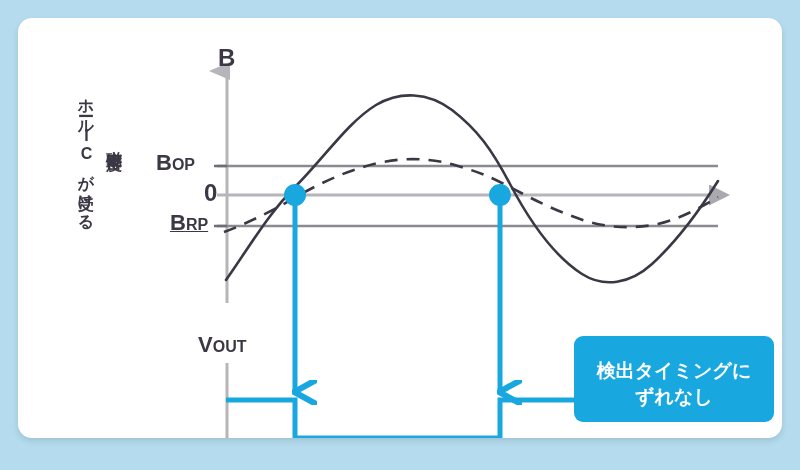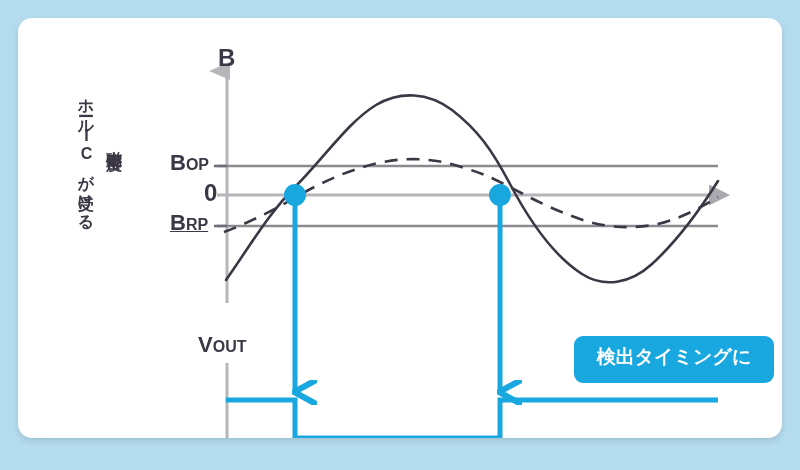--- a/index.html
+++ b/index.html
@@ -45,21 +45,21 @@
     position:absolute;
     color:#3c3744;
     font-weight:bold;
     white-space:nowrap;
     line-height:1;
   }
   .plabel .big{font-size:22px;}
   .plabel .sml{font-size:16px;}
 
   #lbl-B   {left:200px; top:28px;  font-size:24px;}
-  #lbl-BOP {left:152px; top:134px;}
+  #lbl-BOP {left:138px; top:134px;}
   #lbl-0   {left:186px; top:163px; font-size:24px;}
   #lbl-BRP {left:152px; top:194px;text-decoration:underline;}
   #lbl-VOUT{left:180px; top:308px;margin-top:8px;}
 
   
   .logo{
     position:absolute;
     left:20px; top:316px;
     width:124px;height:124px;
     border-radius:50%;
@@ -76,21 +76,21 @@
   .logo .l1 sup{font-size:15px;vertical-align:super;}
   .logo .l2{
     font-size:17px;font-weight:bold;margin-top:6px;line-height:1;
   }
 
   
   .callout{
     position:absolute;
     left:556px; top:318px;
     width:200px;
-    padding:8px 10px 13px 10px;
+    padding:22px 10px 13px 10px;
     background:#19a7e0;
     border-radius:9px;
     color:#ffffff;
     font-size:19px;
     font-weight:bold;
     text-align:center;
     line-height:1.35;
     box-sizing:border-box;
   }
 </style>
@@ -169,16 +169,17 @@
       <span class="big">B</span><span class="sml">RP</span>
     </div>
 
     <div class="plabel" id="lbl-VOUT">
       <span class="big">V</span><span class="sml">OUT</span>
     </div>
 
 
     <div class="callout">
       <div>検出タイミングに</div>
+      <div>ずれなし</div>
     </div>
 
   </div>
 </div>
 
 </body></html>

